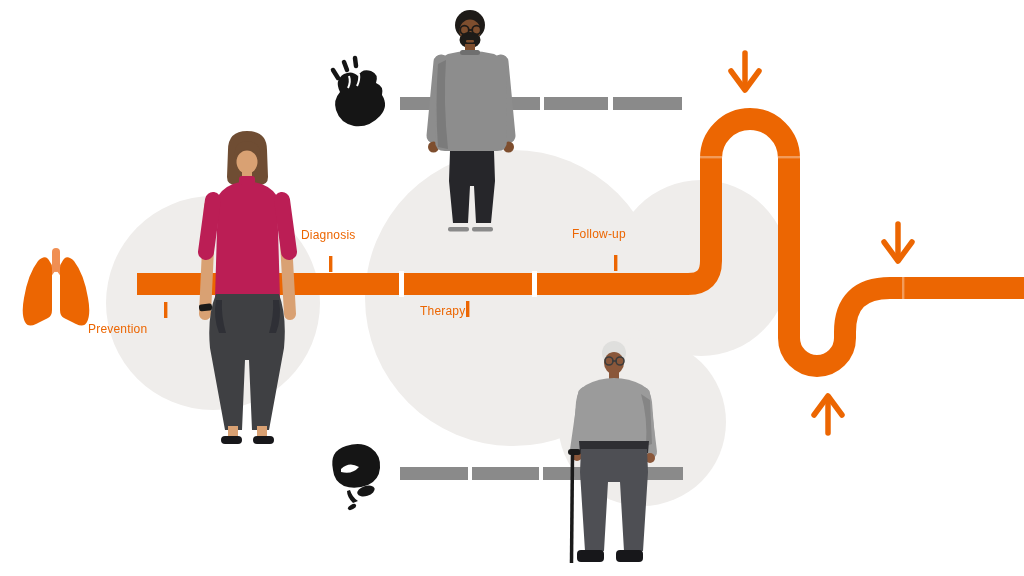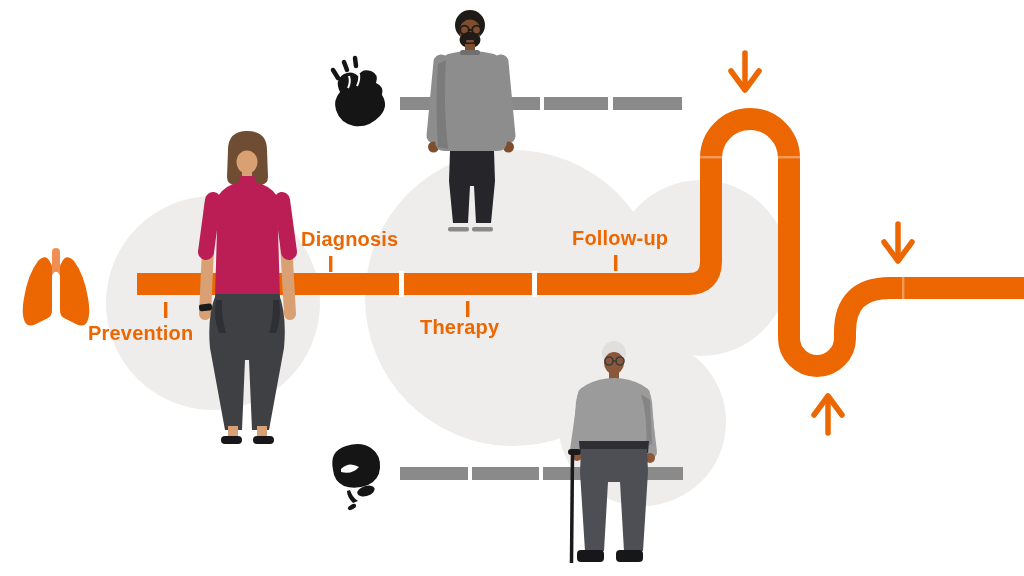--- a/index.html
+++ b/index.html
@@ -3,29 +3,29 @@
 <meta charset="utf-8">
 <style>
   html,body{margin:0;padding:0;background:#fff;}
   #canvas{
     position:relative;width:1024px;height:576px;overflow:hidden;background:#ffffff;
     font-family:"Liberation Sans", sans-serif;
   }
   #scene{position:absolute;left:0;top:0;}
   .stage-label{
     position:absolute;
-    font-weight:700;
-    font-size:20px;
+    font-weight:400;
+    font-size:12px;
     color:#EC6602;
     white-space:nowrap;
     letter-spacing:0.2px;
   }
   .lbl-prevention{left:88px;top:322px;text-align:center;}
   .lbl-diagnosis{left:301px;top:228px;}
-  .lbl-therapy{left:420px;top:316px;text-align:center;}
+  .lbl-therapy{left:420px;top:304px;text-align:center;}
   .lbl-followup{left:572px;top:227px;}
 </style>
 </head>
 <body>
 
 <div id="canvas">
 
   <svg id="scene" width="1024" height="576" viewBox="0 0 1024 576">
 
     <g>

